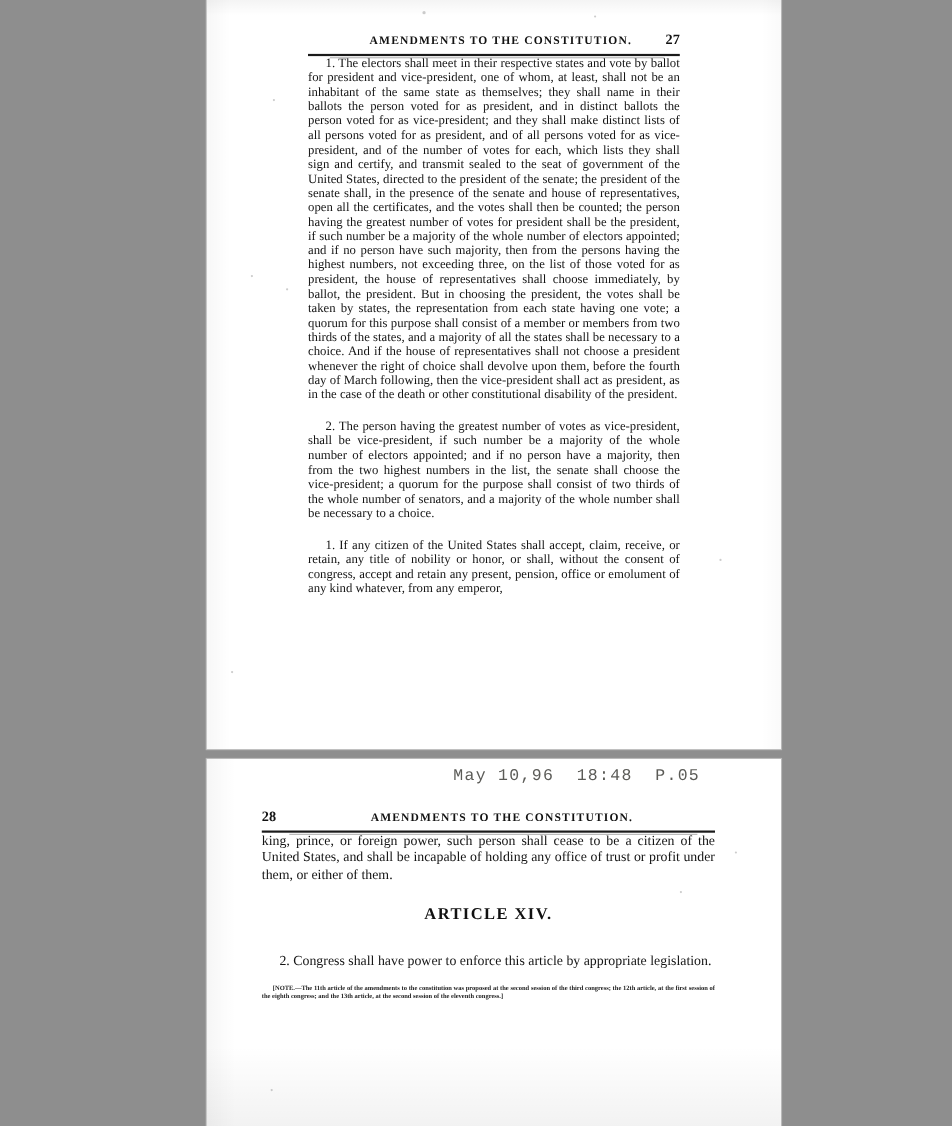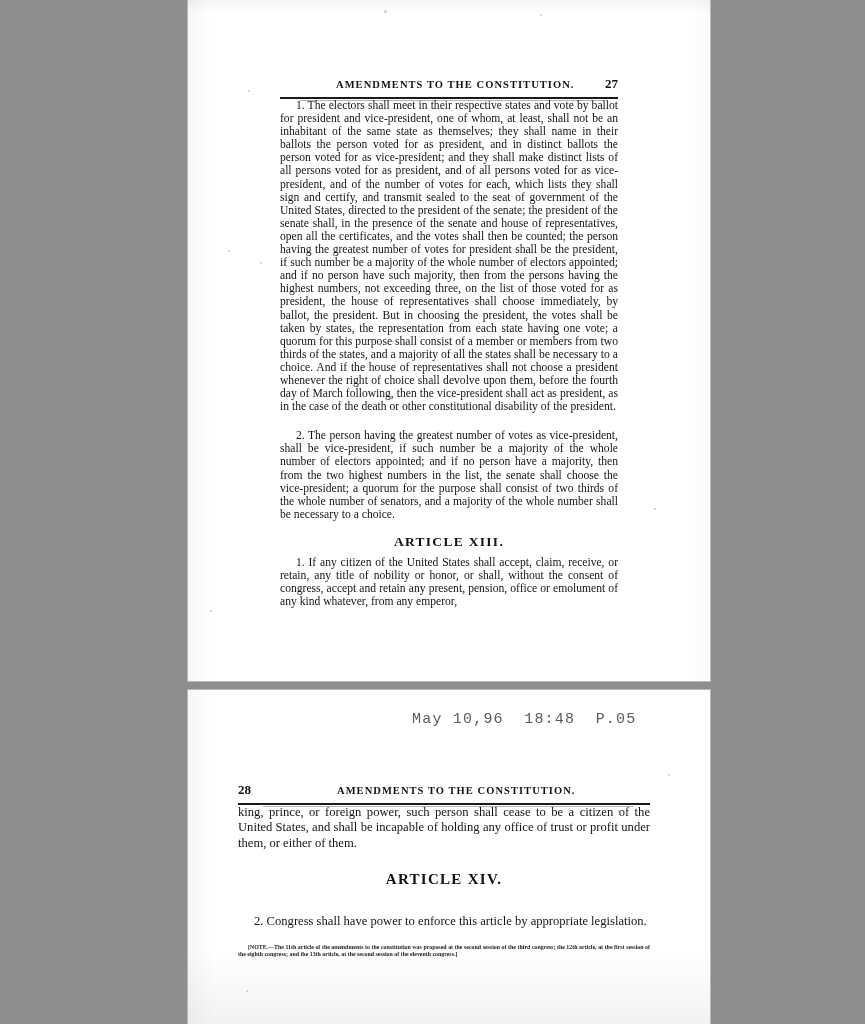--- a/index.html
+++ b/index.html
@@ -54,21 +54,21 @@
   .page-two .paper-tone {
     background:
       linear-gradient(to bottom, rgba(0,0,0,0) 78%, rgba(0,0,0,0.05) 100%),
       linear-gradient(to right, rgba(0,0,0,0.035) 0px, rgba(0,0,0,0) 26px);
   }
 
   
   .fax-stamp {
     position: absolute;
     left: 224px;
-    top: 21px;
+    top: 7px;
     font-family: "Liberation Mono", monospace;
     font-size: 15px;
     letter-spacing: 1.2px;
     color: #53534f;
     white-space: pre;
     opacity: 0.95;
   }
 
   
   .running-head {
@@ -81,21 +81,20 @@
     color: #121212;
   }
   .rh-title {
     font-variant: small-caps;
     text-transform: uppercase;
   }
   .rh-folio {
     font-size: 13px;
     font-weight: bold;
     letter-spacing: 0;
-    margin-top: 48px;
   }
 
   .rule {
     height: 2px;
     background: #1a1a1a;
     margin: 5px 0 0 0;
     position: relative;
   }
   .rule::after {
     content: "";
@@ -192,21 +191,20 @@
       <div class="running-head">
         <span class="rh-title">AMENDMENTS TO THE CONSTITUTION.</span>
         <span class="rh-folio">27</span>
       </div>
       <div class="rule"></div>
 
 
       <p class="para">1. The electors shall meet in their respective states and vote by ballot for president and vice-president, one of whom, at least, shall not be an inhabitant of the same state as themselves; they shall name in their ballots the person voted for as president, and in distinct ballots the person voted for as vice-president; and they shall make distinct lists of all persons voted for as president, and of all persons voted for as vice-president, and of the number of votes for each, which lists they shall sign and certify, and transmit sealed to the seat of government of the United States, directed to the president of the senate; the president of the senate shall, in the presence of the senate and house of representatives, open all the certificates, and the votes shall then be counted; the person having the greatest number of votes for president shall be the president, if such number be a majority of the whole number of electors appointed; and if no person have such majority, then from the persons having the highest numbers, not exceeding three, on the list of those voted for as president, the house of representatives shall choose immediately, by ballot, the president. But in choosing the president, the votes shall be taken by states, the representation from each state having one vote; a quorum for this purpose shall consist of a member or members from two thirds of the states, and a majority of all the states shall be necessary to a choice. And if the house of representatives shall not choose a president whenever the right of choice shall devolve upon them, before the fourth day of March following, then the vice-president shall act as president, as in the case of the death or other constitutional disability of the president.</p>
       <p class="para">2. The person having the greatest number of votes as vice-president, shall be vice-president, if such number be a majority of the whole number of electors appointed; and if no person have a majority, then from the two highest numbers in the list, the senate shall choose the vice-president; a quorum for the purpose shall consist of two thirds of the whole number of senators, and a majority of the whole number shall be necessary to a choice.</p>
 
-      <div class="article-title">ARTICLE XIII.</div>
 
       <p class="para">1. If any citizen of the United States shall accept, claim, receive, or retain, any title of nobility or honor, or shall, without the consent of congress, accept and retain any present, pension, office or emolument of any kind whatever, from any emperor,</p>
     </div>
 
     <div class="noise">
       <div class="speck" style="left:40px;  top:250px;  width:2px; height:2px;"></div>
       <div class="speck" style="left:72px;  top:262px;  width:2px; height:2px;"></div>
       <div class="speck" style="left:22px;  top:610px;  width:2px; height:2px;"></div>
       <div class="speck" style="left:196px; top:10px;   width:3px; height:3px;"></div>
       <div class="speck" style="left:352px; top:14px;   width:2px; height:2px;"></div>

